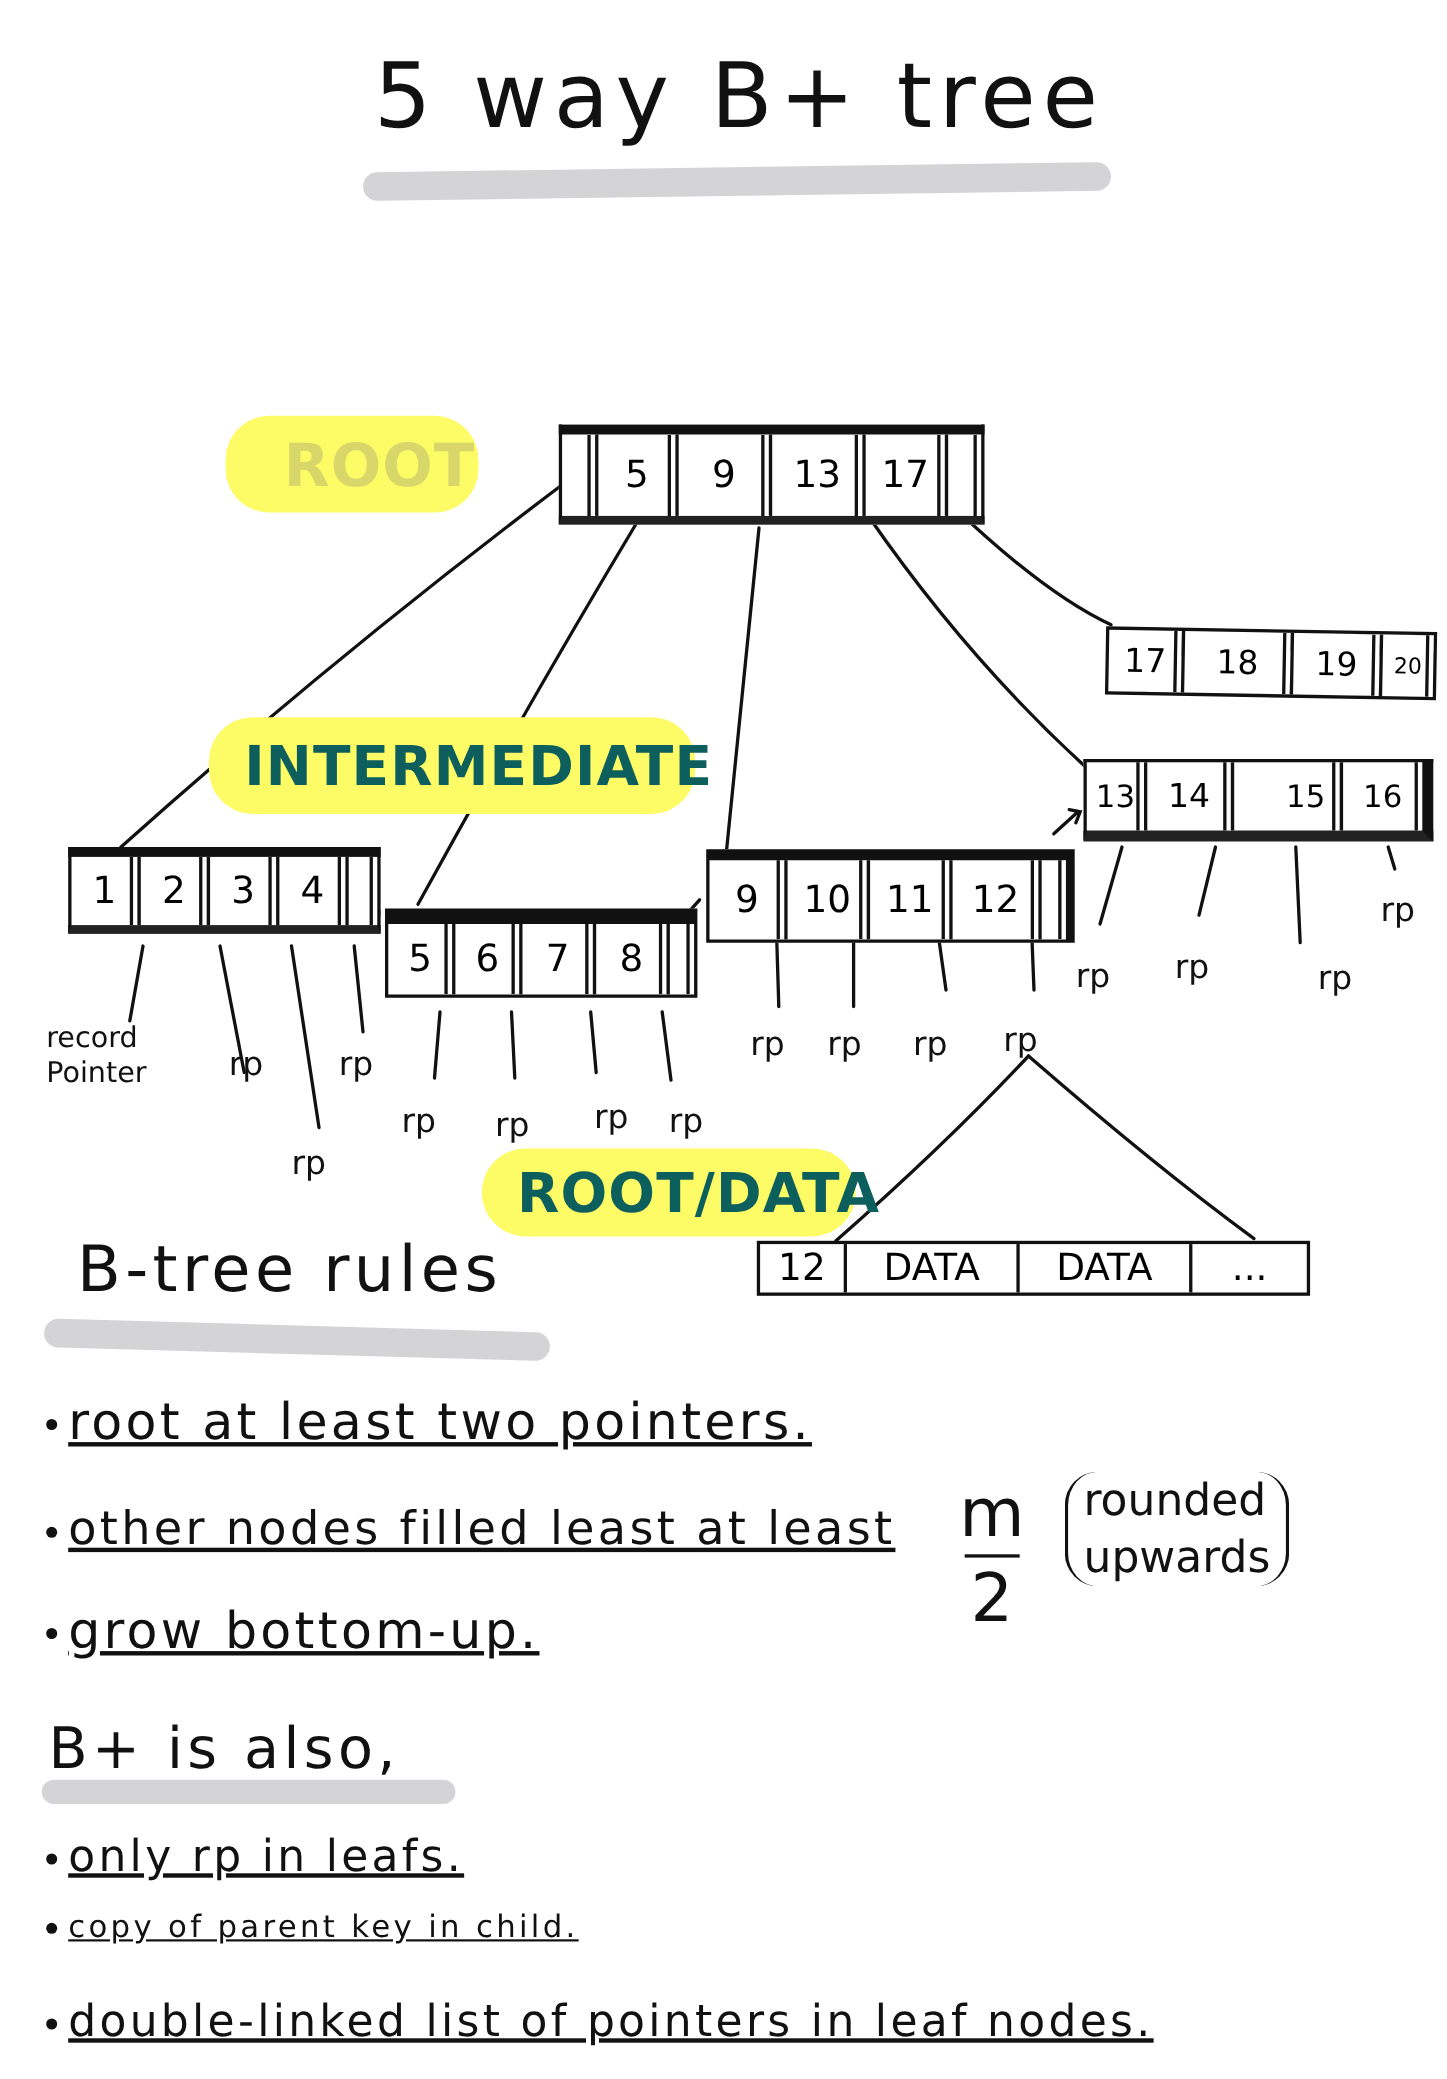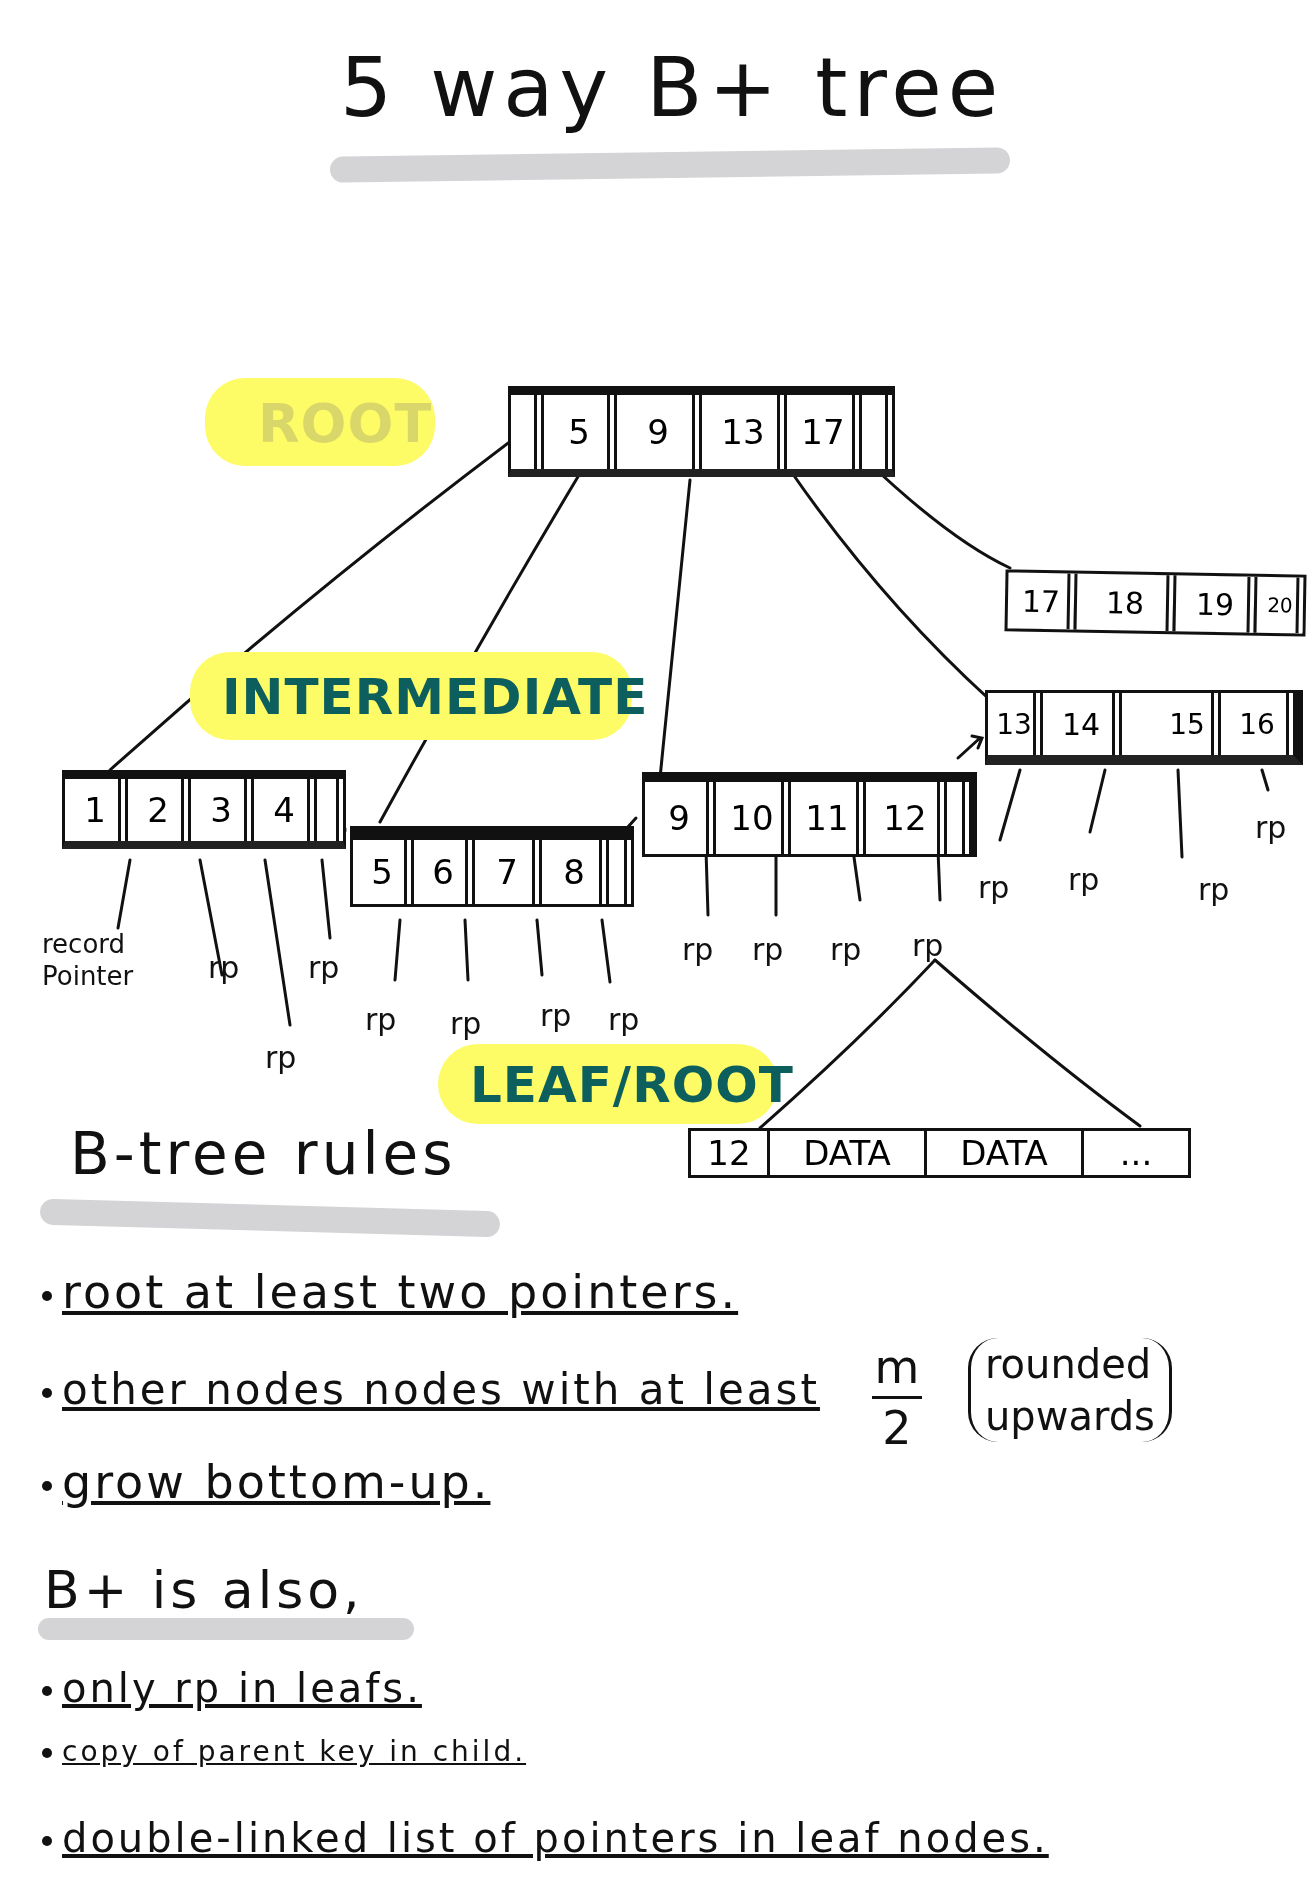--- a/index.html
+++ b/index.html
@@ -16,21 +16,21 @@
   .node { position: absolute; display: flex; border: 3px solid #111; background: #fff; }
   .node.heavy { border-top: 9px solid #111; border-bottom: 8px solid #222; }
   .cell { border-right: 3px solid #111; display: flex; align-items: center; justify-content: center;
           font-size: 34px; padding: 0 6px; box-shadow: inset -4px 0 0 #fff, inset -7px 0 0 #111; }
   .cell:last-child { border-right: none; }
   .rp { position: absolute; font-size: 30px; }
   .note { position: absolute; font-size: 26px; line-height: 32px; }
   .rule { position: absolute; font-size: 46px; letter-spacing: 3px; text-decoration: underline; }
   .rule .bullet { display: inline-block; width: 10px; height: 10px; background: #111; border-radius: 50%; margin-right: 10px; vertical-align: middle; }
   .section-title { position: absolute; font-size: 58px; letter-spacing: 4px; }
-  .frac { position: absolute; text-align: center; font-size: 46px; }
+  .frac { position: absolute; text-align: center; font-size: 61px; }
   .frac .bar { display: block; width: 50px; height: 3px; background: #111; margin: 2px auto; }
   .paren-note { position: absolute; font-size: 40px; line-height: 52px; border-left: 3px solid #111; border-right: 3px solid #111; border-radius: 30px; padding: 0 14px; }
   .leafdata { position: absolute; display: flex; border: 3px solid #111; height: 44px; font-size: 32px; }
   .leafdata .cell { box-shadow: none; padding: 0 12px; }
 </style>
 </head>
 <body>
 
 <div class="abs hand title">5 way B+ tree</div>
 <div class="underline" style="left:330px;top:152px;width:680px;height:26px;transform:rotate(-0.8deg);"></div>
@@ -142,37 +142,37 @@
 <div class="rp hand" style="left:682px;top:932px;">rp</div>
 <div class="rp hand" style="left:752px;top:932px;">rp</div>
 <div class="rp hand" style="left:830px;top:932px;">rp</div>
 <div class="rp hand" style="left:912px;top:928px;">rp</div>
 <div class="rp hand" style="left:978px;top:870px;">rp</div>
 <div class="rp hand" style="left:1068px;top:862px;">rp</div>
 <div class="rp hand" style="left:1198px;top:872px;">rp</div>
 <div class="rp hand" style="left:1255px;top:810px;">rp</div>
 
 <div class="hl" style="left:438px;top:1044px;width:340px;height:80px;"></div>
-<div class="hl-label" style="left:470px;top:1056px;font-size:50px;">LEAF/ROOT</div>
+<div class="hl-label" style="left:470px;top:1056px;font-size:50px;">ROOT/DATA</div>
 
 <div class="leafdata" style="left:688px;top:1128px;">
   <div class="cell" style="width:52px;">12</div>
   <div class="cell" style="width:130px;">DATA</div>
   <div class="cell" style="width:130px;">DATA</div>
   <div class="cell" style="width:80px;">...</div>
 </div>
 
 <div class="section-title hand" style="left:70px;top:1120px;">B-tree rules</div>
 <div class="underline" style="left:40px;top:1205px;width:460px;height:26px;transform:rotate(1.6deg);"></div>
 
 <div class="rule hand" style="left:42px;top:1265px;">
   <span class="bullet"></span><span>root at least two pointers.</span>
 </div>
 <div class="rule hand" style="left:42px;top:1365px;font-size:42px;">
-  <span class="bullet"></span><span>other nodes nodes with at least</span>
+  <span class="bullet"></span><span>other nodes filled least at least</span>
 </div>
 <div class="frac hand" style="left:872px;top:1340px;">
   <span>m</span>
   <span class="bar"></span>
   <span>2</span>
 </div>
 <div class="paren-note hand" style="left:968px;top:1338px;">
   <div>rounded</div>
   <div>upwards</div>
 </div>

